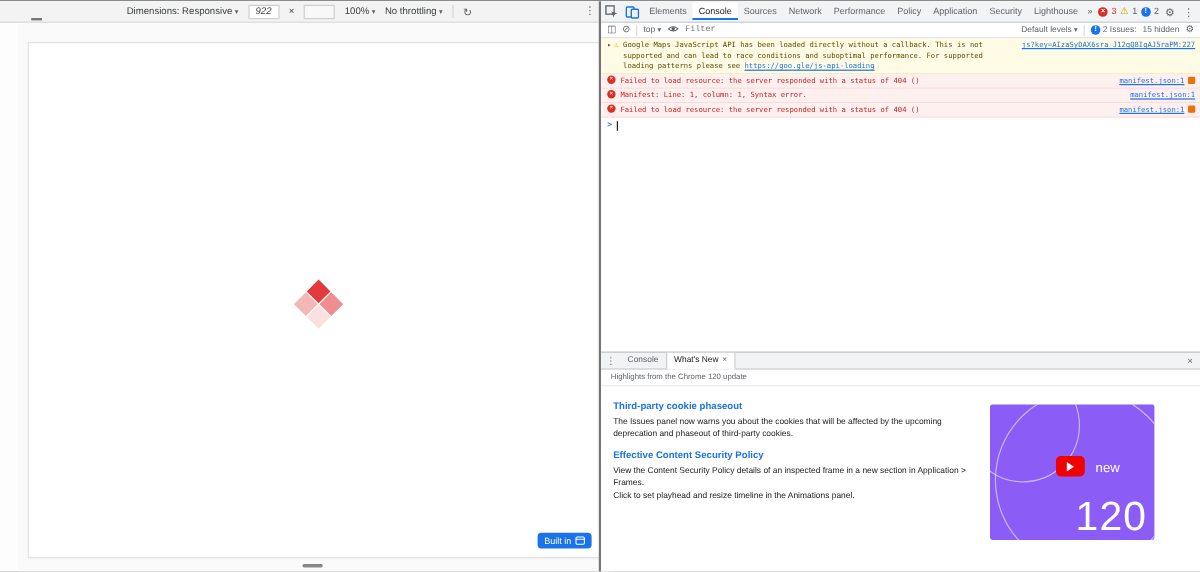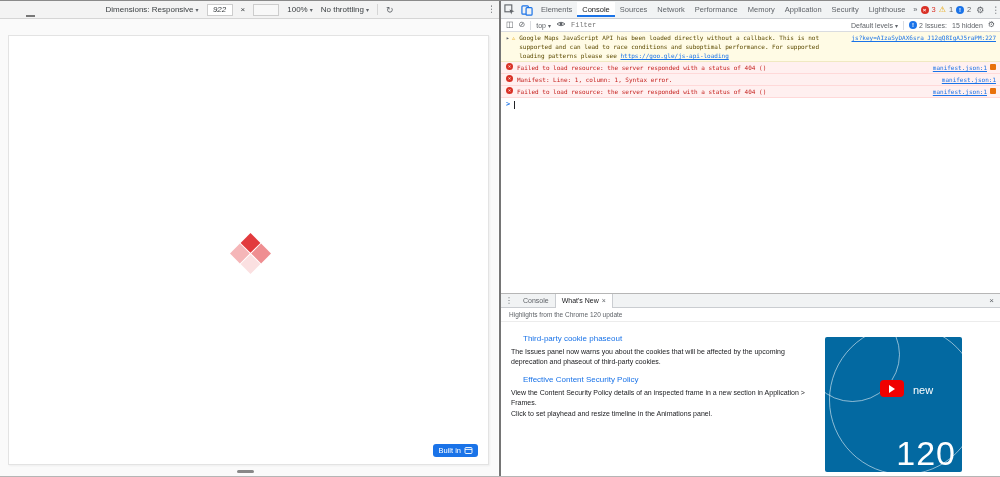--- a/index.html
+++ b/index.html
@@ -15,21 +15,21 @@
   .dd { display:inline-flex; align-items:center; gap:2px; cursor:default; }
   .caret-down { font-size:6px; color:#5f6368; }
   .num-field { width:26px; height:12px; border:1px solid #cdcdcd; background:#fff; font-size:8px;
                text-align:center; color:#3c4043; font-family:"Liberation Sans",sans-serif;font-style:italic; }
   .num-field.empty { color:#9aa0a6; background:#f8f8f8; }
   .vsep { width:1px; height:11px; background:#d5d5d5; }
   .rotate-ic { font-size:9px; color:#5f6368; }
   .ruler-mark { position:absolute; left:26px; top:14px; width:9px; height:2px; background:#777; }
   .devtoolbar-kebab { position:absolute; right:3px; top:3px; font-size:9px; color:#5f6368; }
 
-  .canvas { position:absolute; left:0; top:18px; width:498px; height:459px; background:#fafafa;text-decoration:underline; }
+  .canvas { position:absolute; left:15px; top:18px; width:498px; height:459px; background:#fafafa;text-decoration:underline; }
   .viewport { position:absolute; left:8px; top:16px; width:481px; height:430px; background:#fff;
               border:1px solid #e3e3e3; box-shadow:1px 1px 2px rgba(0,0,0,.05); }
   .diamond { position:absolute; left:227px; top:203px; width:29px; height:29px; transform:rotate(45deg);
              display:grid; grid-template-columns:14px 14px; grid-template-rows:14px 14px; gap:1px; }
   .dc0 { background:#e23b3e; } .dc1 { background:#ef8e91; } .dc2 { background:#f5b6b8; } .dc3 { background:#fbe0e1; }
 
   .builtin-badge { position:absolute; right:10px; bottom:7px; background:#1a73e8; color:#fff;
                    font-size:7.5px; padding:2px 5px; border-radius:3px; display:flex; align-items:center; gap:3px; cursor:pointer; }
   .hthumb { position:absolute; left:237px; top:451px; width:17px; height:3px; background:#888; border-radius:2px; }
 
@@ -84,24 +84,24 @@
   .dtabbar { display:flex; align-items:center; height:14px; background:#f1f3f4; border-bottom:1px solid #cacdd1;
              font-size:7px; color:#5f6368; }
   .dkebab { padding:0 4px; font-size:8px; cursor:pointer; }
   .dtab { padding:0 6px; height:14px; display:flex; align-items:center; gap:3px; cursor:pointer; white-space:nowrap; }
   .dtab.sel { background:#fff; color:#202124; border-left:1px solid #cacdd1; border-right:1px solid #cacdd1; }
   .dtab .x { font-size:7px; color:#5f6368; cursor:pointer; }
   .dclose { margin-left:auto; padding:0 6px; font-size:8px; color:#5f6368; cursor:pointer; }
   .dheader { font-size:6.5px; color:#5f6368; padding:3px 8px; border-bottom:1px solid #ececec; }
   .dcontent { position:relative; padding:4px 10px; }
   .sect { width:300px; }
-  .sect h3 { font-size:8px; color:#1a73e8; margin:8px 12px 4px; font-weight:normal; cursor:pointer; }
+  .sect h3 { font-size:8px; color:#1a73e8; margin:8px 0 4px; font-weight:bold; cursor:pointer; }
   .sect p { font-size:7px; color:#202124; line-height:1.45; }
 
-  .wnimg { position:absolute; left:324px; top:15px; width:137px; height:135px; background:#0369a1;
+  .wnimg { position:absolute; left:324px; top:15px; width:137px; height:113px; background:#8b5cf6;
            overflow:hidden; border-radius:2px; }
   .circ { position:absolute; border:1.5px solid rgba(255,255,255,.55); border-radius:50%; }
   .c1 { width:95px; height:95px; left:-20px; top:-30px; }
   .c2 { width:150px; height:150px; left:4px; top:-12px; }
   .play { position:absolute; left:55px; top:43px; width:24px; height:17px; background:#f00000;
           border-radius:4px; display:flex; align-items:center; justify-content:center; }
   .play-tri { width:0; height:0; border-left:6px solid #fff; border-top:4px solid transparent; border-bottom:4px solid transparent; }
   .wn-new { position:absolute; left:88px; top:47px; color:#fff; font-size:11px; }
   .wn-120 { position:absolute; right:6px; bottom:2px; color:#fff; font-size:34px; line-height:1; letter-spacing:1px; }
 </style>
@@ -168,21 +168,21 @@
         <svg width="12" height="12" viewBox="0 0 13 13">
           <rect x="1" y="2" width="7" height="9" rx="1" fill="none" stroke="#1a73e8" stroke-width="1.3"></rect>
           <rect x="5.5" y="4" width="6.5" height="8" rx="1" fill="#f1f3f4" stroke="#1a73e8" stroke-width="1.3"></rect>
         </svg>
       </span>
       <span class="tab">Elements</span>
       <span class="tab sel">Console</span>
       <span class="tab">Sources</span>
       <span class="tab">Network</span>
       <span class="tab">Performance</span>
-      <span class="tab">Memory</span>
+      <span class="tab">Policy</span>
       <span class="tab">Application</span>
       <span class="tab">Security</span>
       <span class="tab">Lighthouse</span>
       <span class="overflow-ic">»</span>
       <span class="status">
         <span class="errdot">×</span>
         <span class="count-err">3</span>
         <span class="warn-tri">⚠</span>
         <span class="count">1</span>
         <span class="issuedot">!</span>

